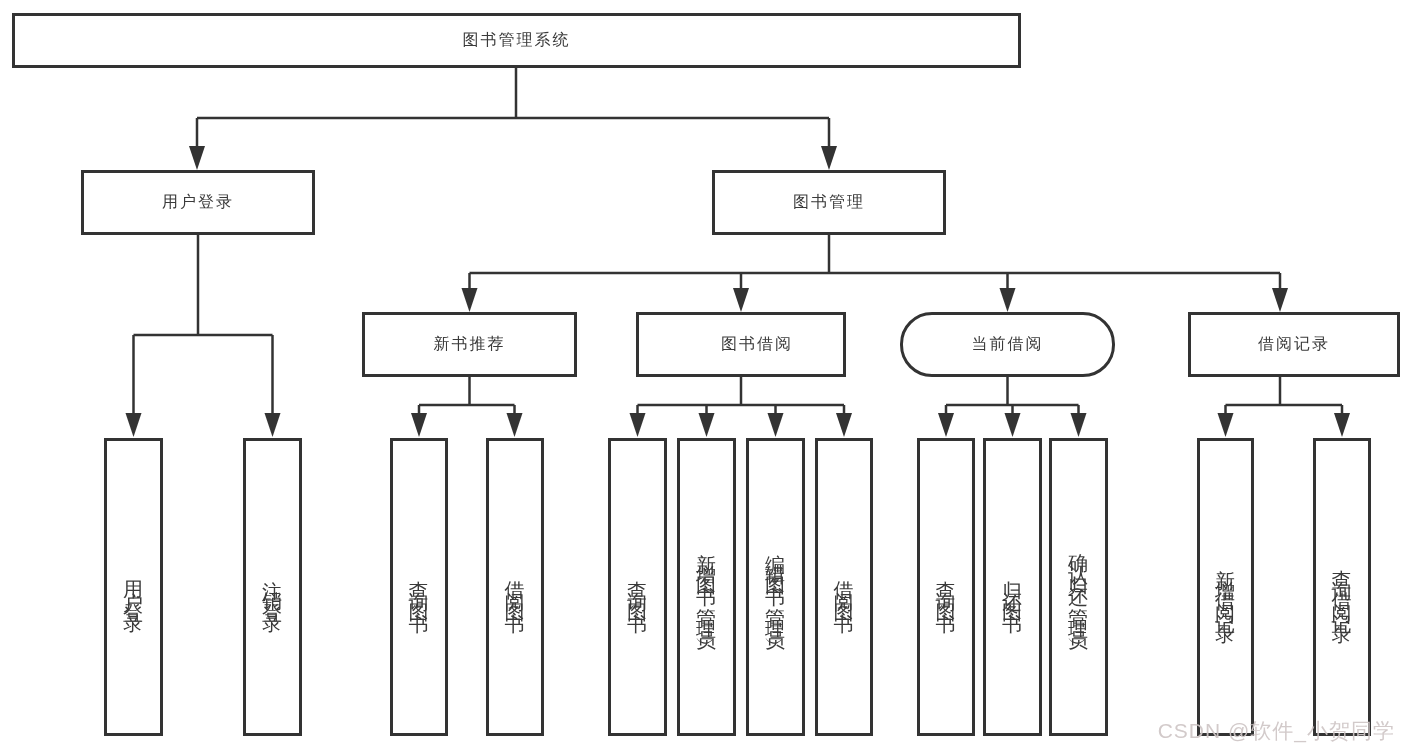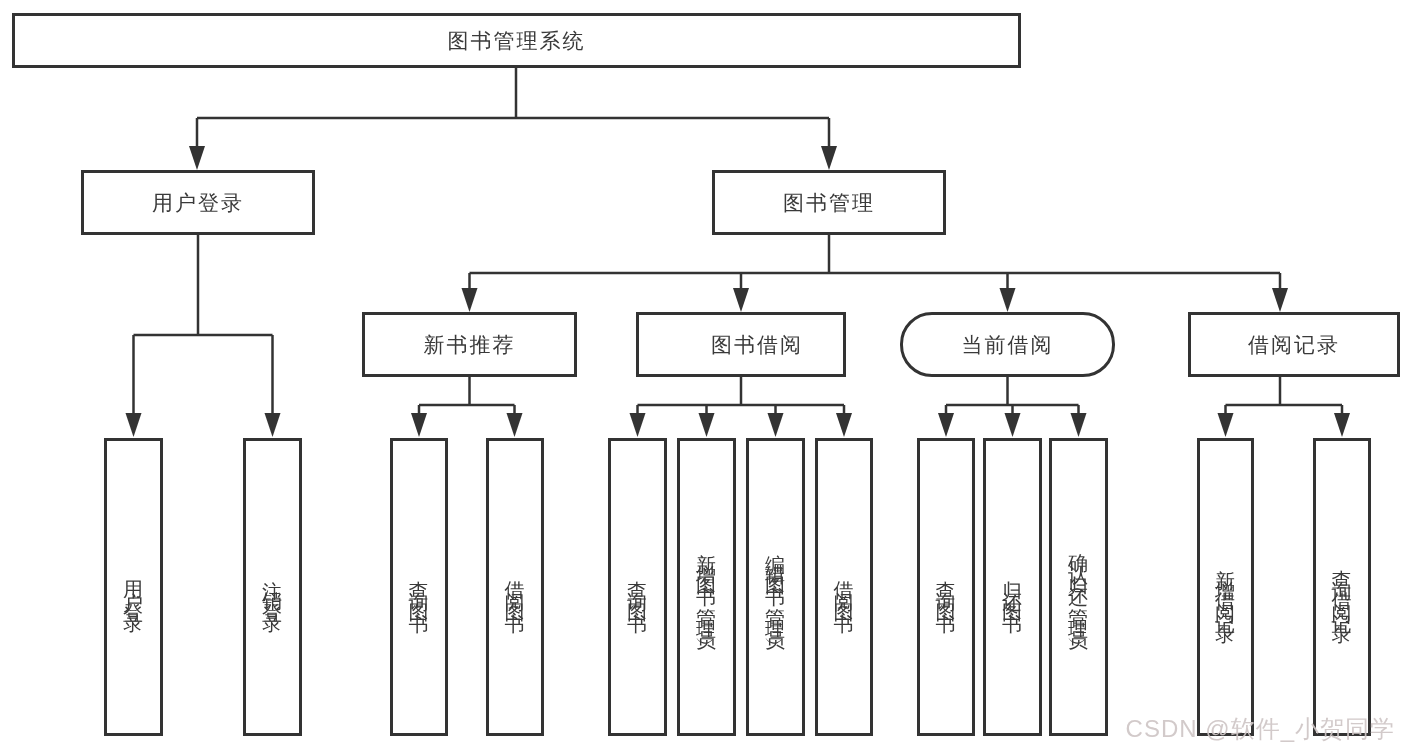--- a/index.html
+++ b/index.html
@@ -20,21 +20,21 @@
   }
   .connectors{position:absolute;left:0;top:0;width:1405px;height:747px;}
   .connectors path{stroke:var(--line);stroke-width:2.5;fill:none;}
   .connectors polygon{fill:var(--line);stroke:none;}
   .hbox{
     position:absolute;
     background:var(--box-fill);
     border:3px solid var(--box-border);
     box-sizing:border-box;
     display:flex;align-items:center;justify-content:center;
-    font-size:21px;letter-spacing:2px;color:var(--text);
+    font-size:16px;letter-spacing:2px;color:var(--text);
     white-space:nowrap;
   }
   .vbox{
     position:absolute;
     background:var(--box-fill);
     border:3px solid var(--box-border);
     box-sizing:border-box;
     display:flex;align-items:center;justify-content:center;
     color:var(--text);
   }
@@ -42,21 +42,21 @@
     writing-mode:vertical-rl;
     text-orientation:mixed;
     font-size:20px;
     letter-spacing:11px;
     line-height:1;
     white-space:nowrap;
   }
   .watermark{
     position:absolute;
     right:10px;bottom:2px;
-    font-size:24px;
+    font-size:21px;
     color:var(--wm);
     opacity:.92;
     letter-spacing:1px;
     z-index:10;
     white-space:nowrap;
   }
 </style>
 </head>
 <body>
 

